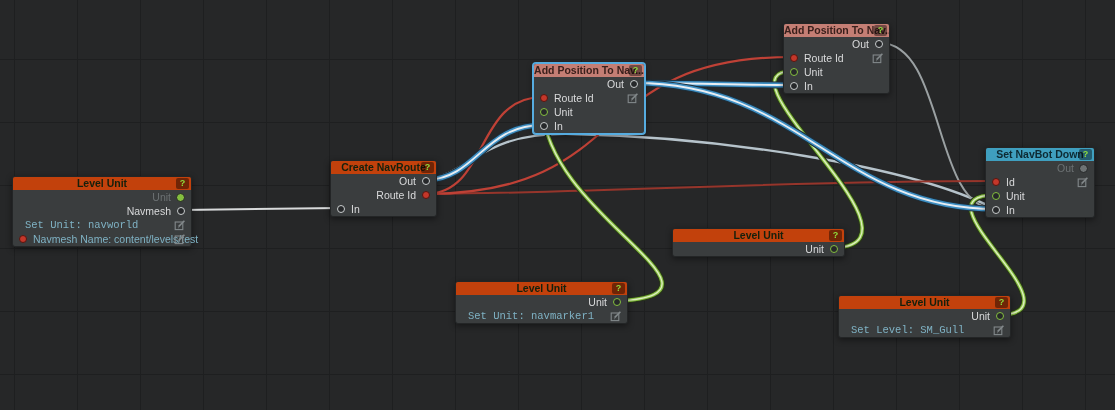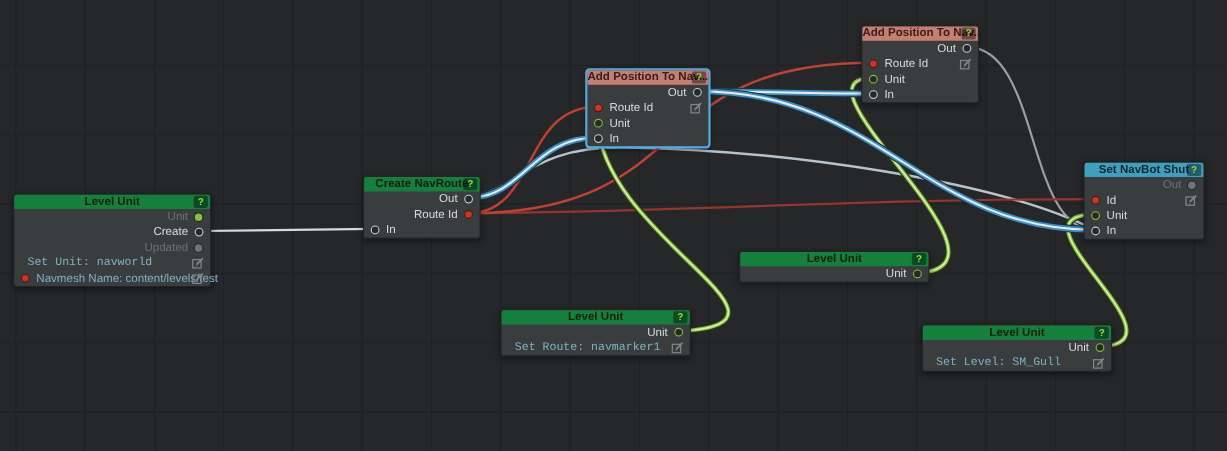--- a/index.html
+++ b/index.html
@@ -18,21 +18,21 @@
   #nodes{position:absolute;left:0;top:0;width:1115px;height:410px;}
   .node{
     position:absolute;background:#3a3d3e;border:1px solid #232526;border-radius:3px;
     box-shadow:0 2px 6px rgba(0,0,0,.45);font-size:10.5px;box-sizing:border-box;
   }
   .node.selected{border-color:#56ace0;box-shadow:0 0 0 1px #56ace0,0 2px 6px rgba(0,0,0,.45);}
   .node-header{
     height:13px;line-height:13px;border-radius:2px 2px 0 0;text-align:center;
     font-weight:bold;font-size:10.5px;position:relative;white-space:nowrap;overflow:hidden;
   }
-  .header-green{background:#15803d;color:#15200c;}
+  .header-green{background:#c2410c;color:#15200c;}
   .header-salmon{background:#c47e74;color:#3a201c;}
   .header-teal{background:#3f9fbf;color:#0d2a33;}
   .help{
     position:absolute;right:2px;top:1px;width:13px;height:11px;line-height:11px;
     background:rgba(0,0,0,.42);border-radius:2px;color:#8ede3d;font-size:9px;
     font-weight:bold;text-align:center;
   }
   .row{position:relative;height:14px;line-height:14px;white-space:nowrap;padding-left:20px;}
   .lbl{position:absolute;top:0;color:#d9dadb;}
   .lbl.muted{color:#6c7173;}
@@ -81,26 +81,22 @@
     <path d="M 635 83 C 800 83 840 209 995 209" fill="none" stroke="#e8eef3" stroke-width="1.8" stroke-linecap="round"></path>
   </svg>
 <div id="nodes">
     <div class="node" style="left: 12px; top: 176px; width: 180px;">
       <div class="node-header header-green"><span>Level Unit</span><span class="help">?</span></div>
       <div class="row">
         <span class="lbl muted al-right">Unit</span>
         <span class="port port-green side-right"></span>
       </div>
       <div class="row">
-        <span class="lbl al-right">Create</span>
-        <span class="port port-ring side-right"></span>
-      </div>
-      <div class="row">
-        <span class="lbl muted al-right">Updated</span>
-        <span class="port port-gray side-right"></span>
+        <span class="lbl al-right">Navmesh</span>
+        <span class="port port-ring side-right"></span>
       </div>
       <div class="row">
         <span class="lbl setting al-setting">Set Unit: navworld</span>
         <span class="edit"><svg width="12" height="12" viewBox="0 0 12 12" xmlns="http://www.w3.org/2000/svg">
             <rect x="1.2" y="3" width="7.6" height="7.6" fill="none" stroke="#82888a" stroke-width="1.1"></rect>
             <path d="M4.6 7.6 L10.4 1.8" stroke="#82888a" stroke-width="1.6" fill="none"></path>
             <path d="M4.0 8.4 L5.2 8.4 L4.0 9.6 Z" fill="#82888a"></path>
           </svg></span>
       </div>
       <div class="row">
@@ -170,21 +166,21 @@
       <div class="row">
         <span class="lbl al-left">Unit</span>
         <span class="port port-green-ring side-left"></span>
       </div>
       <div class="row">
         <span class="lbl al-left">In</span>
         <span class="port port-ring side-left"></span>
       </div>
     </div>
     <div class="node" style="left: 985px; top: 147px; width: 110px;">
-      <div class="node-header header-teal"><span>Set NavBot Shut</span><span class="help">?</span></div>
+      <div class="node-header header-teal"><span>Set NavBot Down</span><span class="help">?</span></div>
       <div class="row">
         <span class="lbl muted al-right">Out</span>
         <span class="port port-gray side-right"></span>
       </div>
       <div class="row">
         <span class="lbl al-left">Id</span>
         <span class="port port-red side-left"></span>
         <span class="edit"><svg width="12" height="12" viewBox="0 0 12 12" xmlns="http://www.w3.org/2000/svg">
             <rect x="1.2" y="3" width="7.6" height="7.6" fill="none" stroke="#82888a" stroke-width="1.1"></rect>
             <path d="M4.6 7.6 L10.4 1.8" stroke="#82888a" stroke-width="1.6" fill="none"></path>
@@ -207,21 +203,21 @@
         <span class="port port-green-ring side-right"></span>
       </div>
     </div>
     <div class="node" style="left: 455px; top: 281px; width: 173px;">
       <div class="node-header header-green"><span>Level Unit</span><span class="help">?</span></div>
       <div class="row">
         <span class="lbl al-right">Unit</span>
         <span class="port port-green-ring side-right"></span>
       </div>
       <div class="row">
-        <span class="lbl setting al-setting">Set Route: navmarker1</span>
+        <span class="lbl setting al-setting">Set Unit: navmarker1</span>
         <span class="edit"><svg width="12" height="12" viewBox="0 0 12 12" xmlns="http://www.w3.org/2000/svg">
             <rect x="1.2" y="3" width="7.6" height="7.6" fill="none" stroke="#82888a" stroke-width="1.1"></rect>
             <path d="M4.6 7.6 L10.4 1.8" stroke="#82888a" stroke-width="1.6" fill="none"></path>
             <path d="M4.0 8.4 L5.2 8.4 L4.0 9.6 Z" fill="#82888a"></path>
           </svg></span>
       </div>
     </div>
     <div class="node" style="left: 838px; top: 295px; width: 173px;">
       <div class="node-header header-green"><span>Level Unit</span><span class="help">?</span></div>
       <div class="row">

